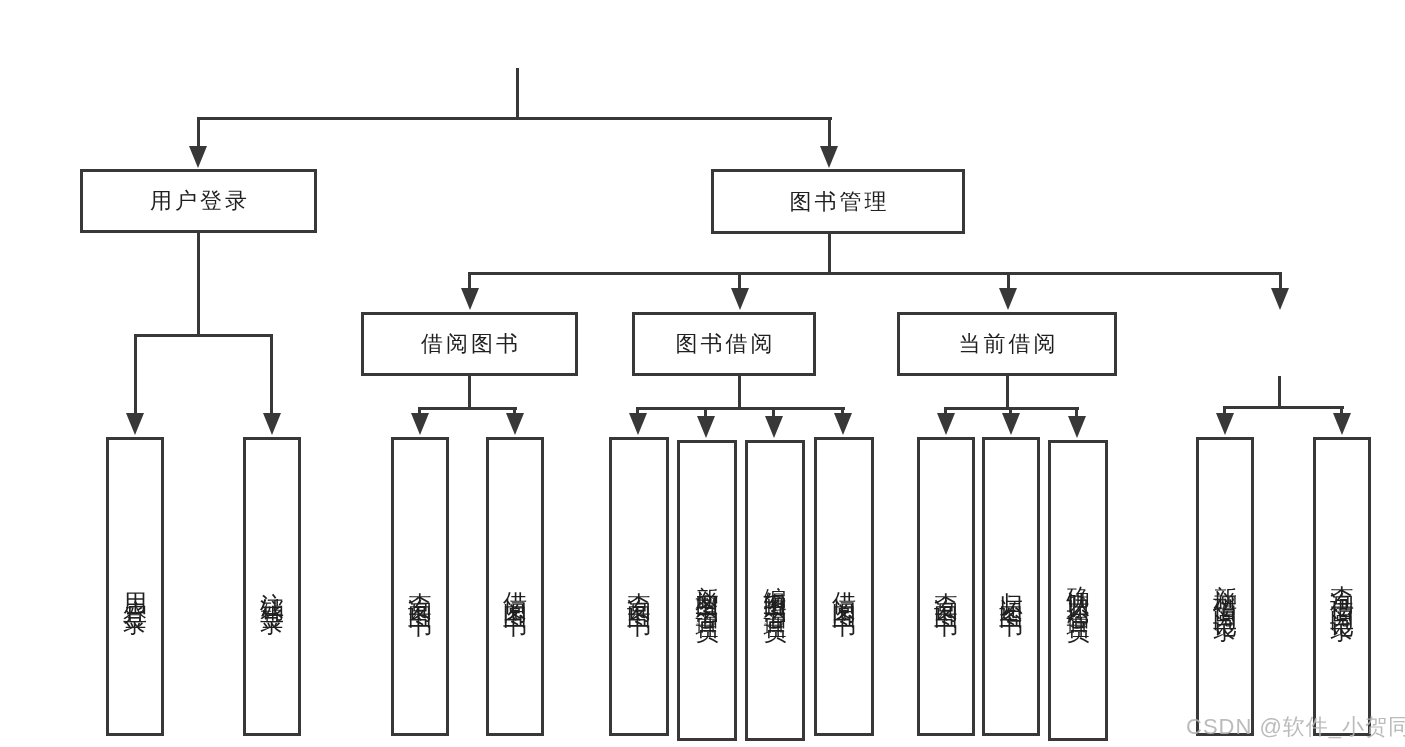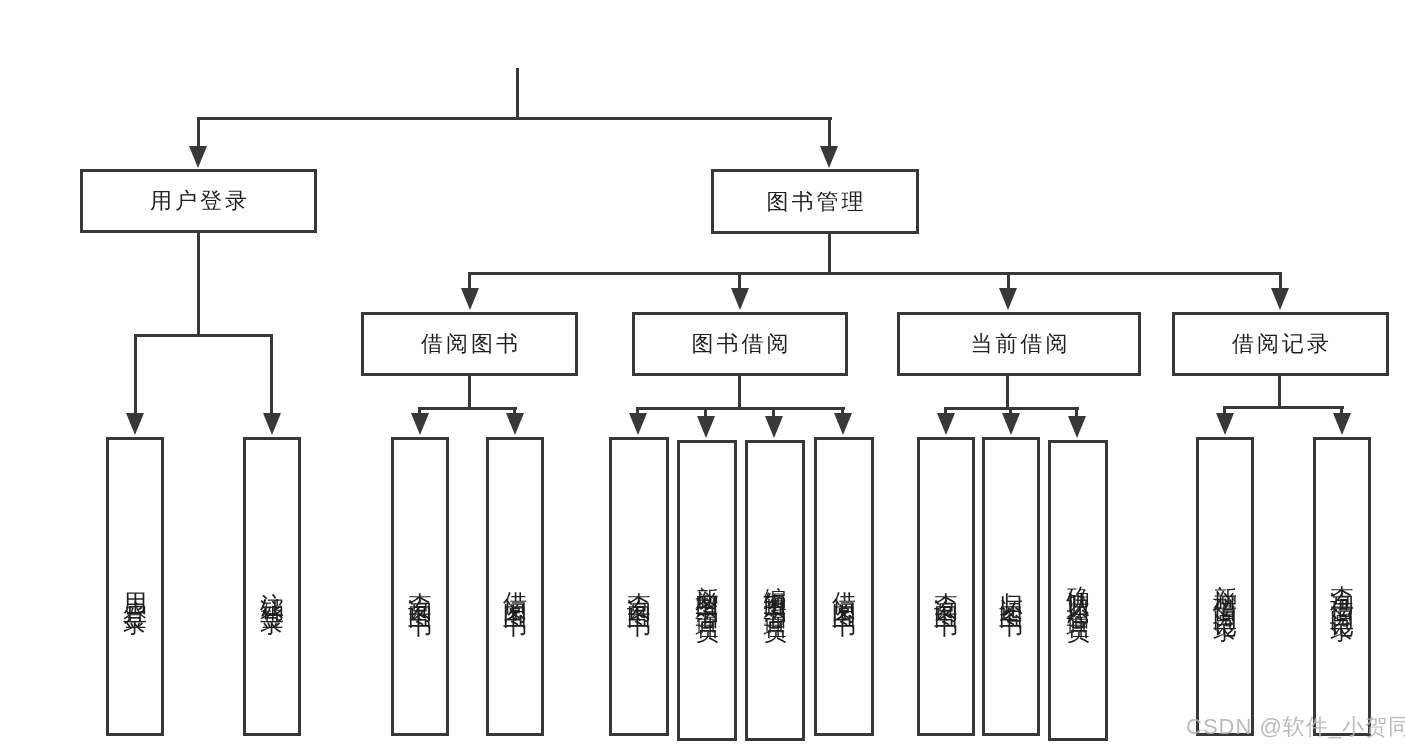--- a/index.html
+++ b/index.html
@@ -28,21 +28,21 @@
   <div class="vl" style="left:516px;top:68px;height:49px;"></div>
   <div class="hl" style="left:197px;top:117px;width:635px;"></div>
   <div class="vl" style="left:197px;top:117px;height:30px;"></div>
   <div class="vl" style="left:828px;top:117px;height:30px;"></div>
   <div class="ah" style="left:189px;top:146px;"></div>
   <div class="ah" style="left:820px;top:146px;"></div>
 
   <div class="node" style="left:80px;top:169px;width:237px;height:64px;">
     <span class="hlabel">用户登录</span>
   </div>
-  <div class="node" style="left:711px;top:169px;width:208px;height:65px;">
+  <div class="node" style="left:711px;top:169px;width:254px;height:65px;">
     <span class="hlabel">图书管理</span>
   </div>
 
   <div class="vl" style="left:197px;top:233px;height:104px;"></div>
   <div class="hl" style="left:134px;top:334px;width:139px;"></div>
   <div class="vl" style="left:134px;top:334px;height:80px;"></div>
   <div class="vl" style="left:270px;top:334px;height:80px;"></div>
   <div class="ah" style="left:126px;top:413px;"></div>
   <div class="ah" style="left:263px;top:413px;"></div>
 
@@ -53,28 +53,25 @@
   <div class="vl" style="left:1007px;top:272px;height:18px;"></div>
   <div class="vl" style="left:1279px;top:272px;height:18px;"></div>
   <div class="ah" style="left:461px;top:288px;"></div>
   <div class="ah" style="left:731px;top:288px;"></div>
   <div class="ah" style="left:999px;top:288px;"></div>
   <div class="ah" style="left:1271px;top:288px;"></div>
 
   <div class="node" style="left:361px;top:312px;width:217px;height:64px;">
     <span class="hlabel">借阅图书</span>
   </div>
-  <div class="node" style="left:632px;top:312px;width:216px;height:64px;">
+  <div class="node" style="left:632px;top:312px;width:184px;height:64px;">
     <span class="hlabel">图书借阅</span>
   </div>
-  <div class="node" style="left:897px;top:312px;width:244px;height:64px;">
+  <div class="node" style="left:897px;top:312px;width:220px;height:64px;">
     <span class="hlabel">当前借阅</span>
-  </div>
-  <div class="node" style="left:1172px;top:312px;width:217px;height:64px;">
-    <span class="hlabel">借阅记录</span>
   </div>
 
   <div class="vl" style="left:468px;top:376px;height:34px;"></div>
   <div class="hl" style="left:418px;top:407px;width:99px;"></div>
   <div class="vl" style="left:418px;top:407px;height:10px;"></div>
   <div class="vl" style="left:513px;top:407px;height:10px;"></div>
   <div class="ah" style="left:411px;top:413px;"></div>
   <div class="ah" style="left:506px;top:413px;"></div>
 
   <div class="vl" style="left:738px;top:376px;height:34px;"></div>

